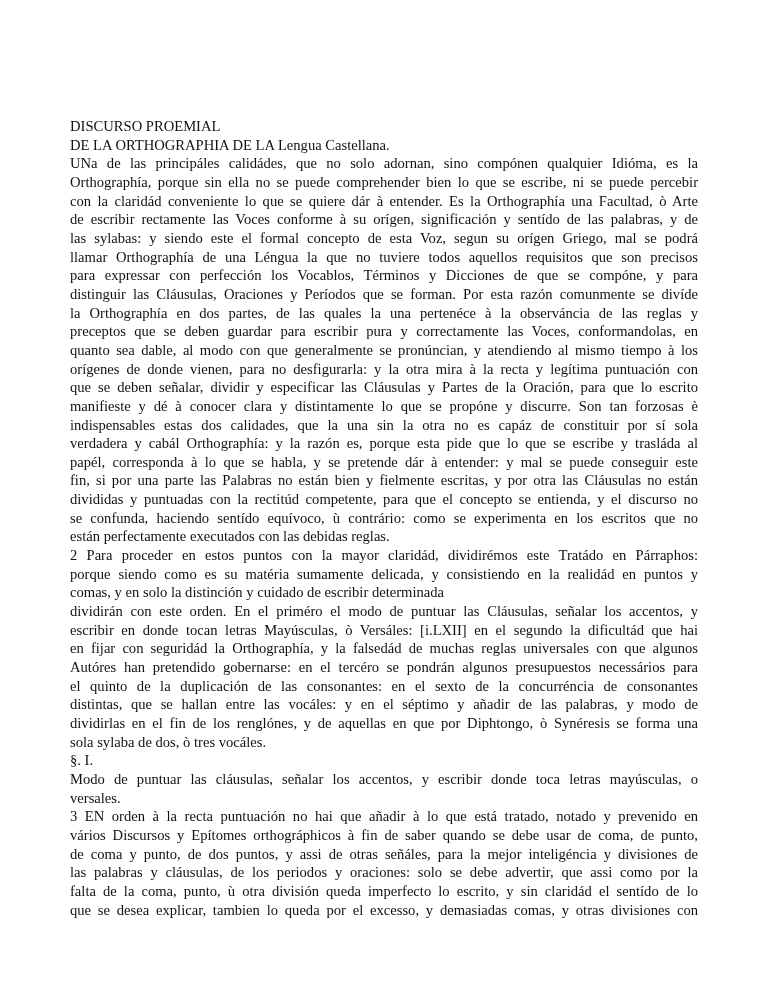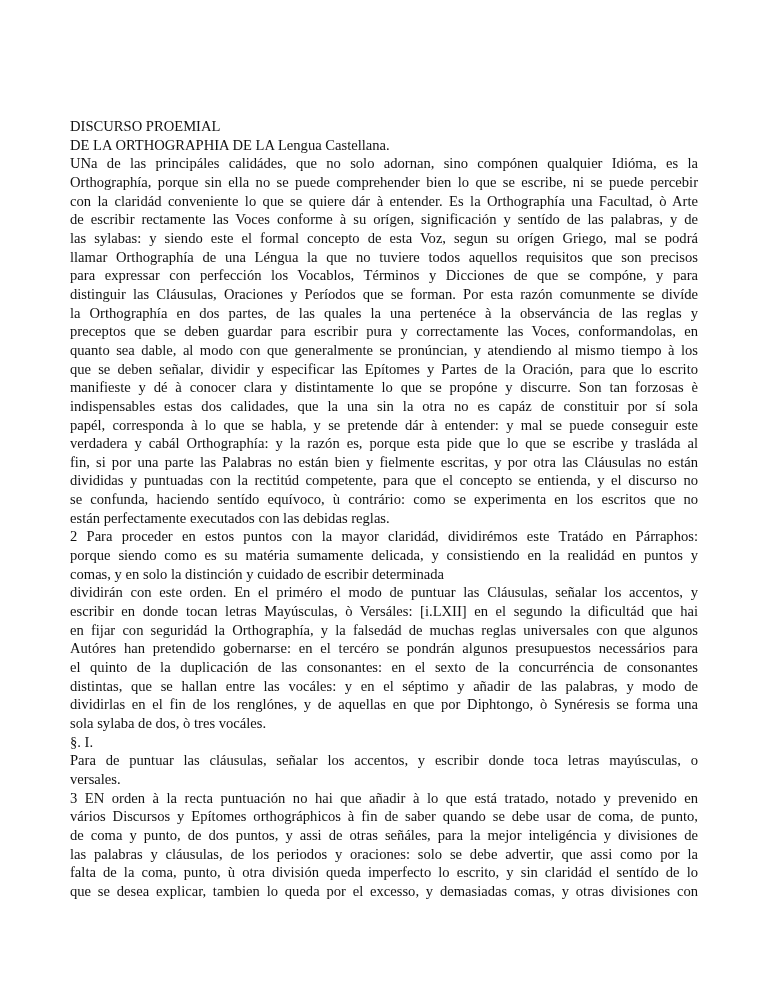--- a/index.html
+++ b/index.html
@@ -53,42 +53,43 @@
       <div class="doc-line">Orthographía, porque sin ella no se puede comprehender bien lo que se escribe, ni se puede percebir</div>
       <div class="doc-line">con la claridád conveniente lo que se quiere dár à entender. Es la Orthographía una Facultad, ò Arte</div>
       <div class="doc-line">de escribir rectamente las Voces conforme à su orígen, significación y sentído de las palabras, y de</div>
       <div class="doc-line">las sylabas: y siendo este el formal concepto de esta Voz, segun su orígen Griego, mal se podrá</div>
       <div class="doc-line">llamar Orthographía de una Léngua la que no tuviere todos aquellos requisitos que son precisos</div>
       <div class="doc-line">para expressar con perfección los Vocablos, Términos y Dicciones de que se compóne, y para</div>
       <div class="doc-line">distinguir las Cláusulas, Oraciones y Períodos que se forman. Por esta razón comunmente se divíde</div>
       <div class="doc-line">la Orthographía en dos partes, de las quales la una pertenéce à la observáncia de las reglas y</div>
       <div class="doc-line">preceptos que se deben guardar para escribir pura y correctamente las Voces, conformandolas, en</div>
       <div class="doc-line">quanto sea dable, al modo con que generalmente se pronúncian, y atendiendo al mismo tiempo à los</div>
-      <div class="doc-line">que se deben señalar, dividir y especificar las Epítomes y Partes de la Oración, para que lo escrito</div>
+      <div class="doc-line">orígenes de donde vienen, para no desfigurarla: y la otra mira à la recta y legítima puntuación con</div>
+      <div class="doc-line">que se deben señalar, dividir y especificar las Cláusulas y Partes de la Oración, para que lo escrito</div>
       <div class="doc-line">manifieste y dé à conocer clara y distintamente lo que se propóne y discurre. Son tan forzosas è</div>
       <div class="doc-line">indispensables estas dos calidades, que la una sin la otra no es capáz de constituir por sí sola</div>
+      <div class="doc-line">verdadera y cabál Orthographía: y la razón es, porque esta pide que lo que se escribe y trasláda al</div>
       <div class="doc-line">papél, corresponda à lo que se habla, y se pretende dár à entender: y mal se puede conseguir este</div>
-      <div class="doc-line">verdadera y cabál Orthographía: y la razón es, porque esta pide que lo que se escribe y trasláda al</div>
       <div class="doc-line">fin, si por una parte las Palabras no están bien y fielmente escritas, y por otra las Cláusulas no están</div>
       <div class="doc-line">divididas y puntuadas con la rectitúd competente, para que el concepto se entienda, y el discurso no</div>
       <div class="doc-line">se confunda, haciendo sentído equívoco, ù contrário: como se experimenta en los escritos que no</div>
       <div class="doc-line flush">están perfectamente executados con las debidas reglas.</div>
       <div class="doc-line">2 Para proceder en estos puntos con la mayor claridád, dividirémos este Tratádo en Párraphos:</div>
       <div class="doc-line">porque siendo como es su matéria sumamente delicada, y consistiendo en la realidád en puntos y</div>
       <div class="doc-line flush">comas, y en solo la distinción y cuidado de escribir determinada</div>
       <div class="doc-line">dividirán con este orden. En el priméro el modo de puntuar las Cláusulas, señalar los accentos, y</div>
       <div class="doc-line">escribir en donde tocan letras Mayúsculas, ò Versáles: [i.LXII] en el segundo la dificultád que hai</div>
       <div class="doc-line">en fijar con seguridád la Orthographía, y la falsedád de muchas reglas universales con que algunos</div>
       <div class="doc-line">Autóres han pretendido gobernarse: en el tercéro se pondrán algunos presupuestos necessários para</div>
       <div class="doc-line">el quinto de la duplicación de las consonantes: en el sexto de la concurréncia de consonantes</div>
       <div class="doc-line">distintas, que se hallan entre las vocáles: y en el séptimo y añadir de las palabras, y modo de</div>
       <div class="doc-line">dividirlas en el fin de los renglónes, y de aquellas en que por Diphtongo, ò Synéresis se forma una</div>
       <div class="doc-line flush">sola sylaba de dos, ò tres vocáles.</div>
       <div class="doc-line flush">§. I.</div>
-      <div class="doc-line">Para de puntuar las cláusulas, señalar los accentos, y escribir donde toca letras mayúsculas, o</div>
+      <div class="doc-line">Modo de puntuar las cláusulas, señalar los accentos, y escribir donde toca letras mayúsculas, o</div>
       <div class="doc-line flush">versales.</div>
       <div class="doc-line">3 EN orden à la recta puntuación no hai que añadir à lo que está tratado, notado y prevenido en</div>
       <div class="doc-line">vários Discursos y Epítomes orthográphicos à fin de saber quando se debe usar de coma, de punto,</div>
       <div class="doc-line">de coma y punto, de dos puntos, y assi de otras señáles, para la mejor inteligéncia y divisiones de</div>
       <div class="doc-line">las palabras y cláusulas, de los periodos y oraciones: solo se debe advertir, que assi como por la</div>
       <div class="doc-line">falta de la coma, punto, ù otra división queda imperfecto lo escrito, y sin claridád el sentído de lo</div>
       <div class="doc-line">que se desea explicar, tambien lo queda por el excesso, y demasiadas comas, y otras divisiones con</div>
     </div>
 </div>
 

